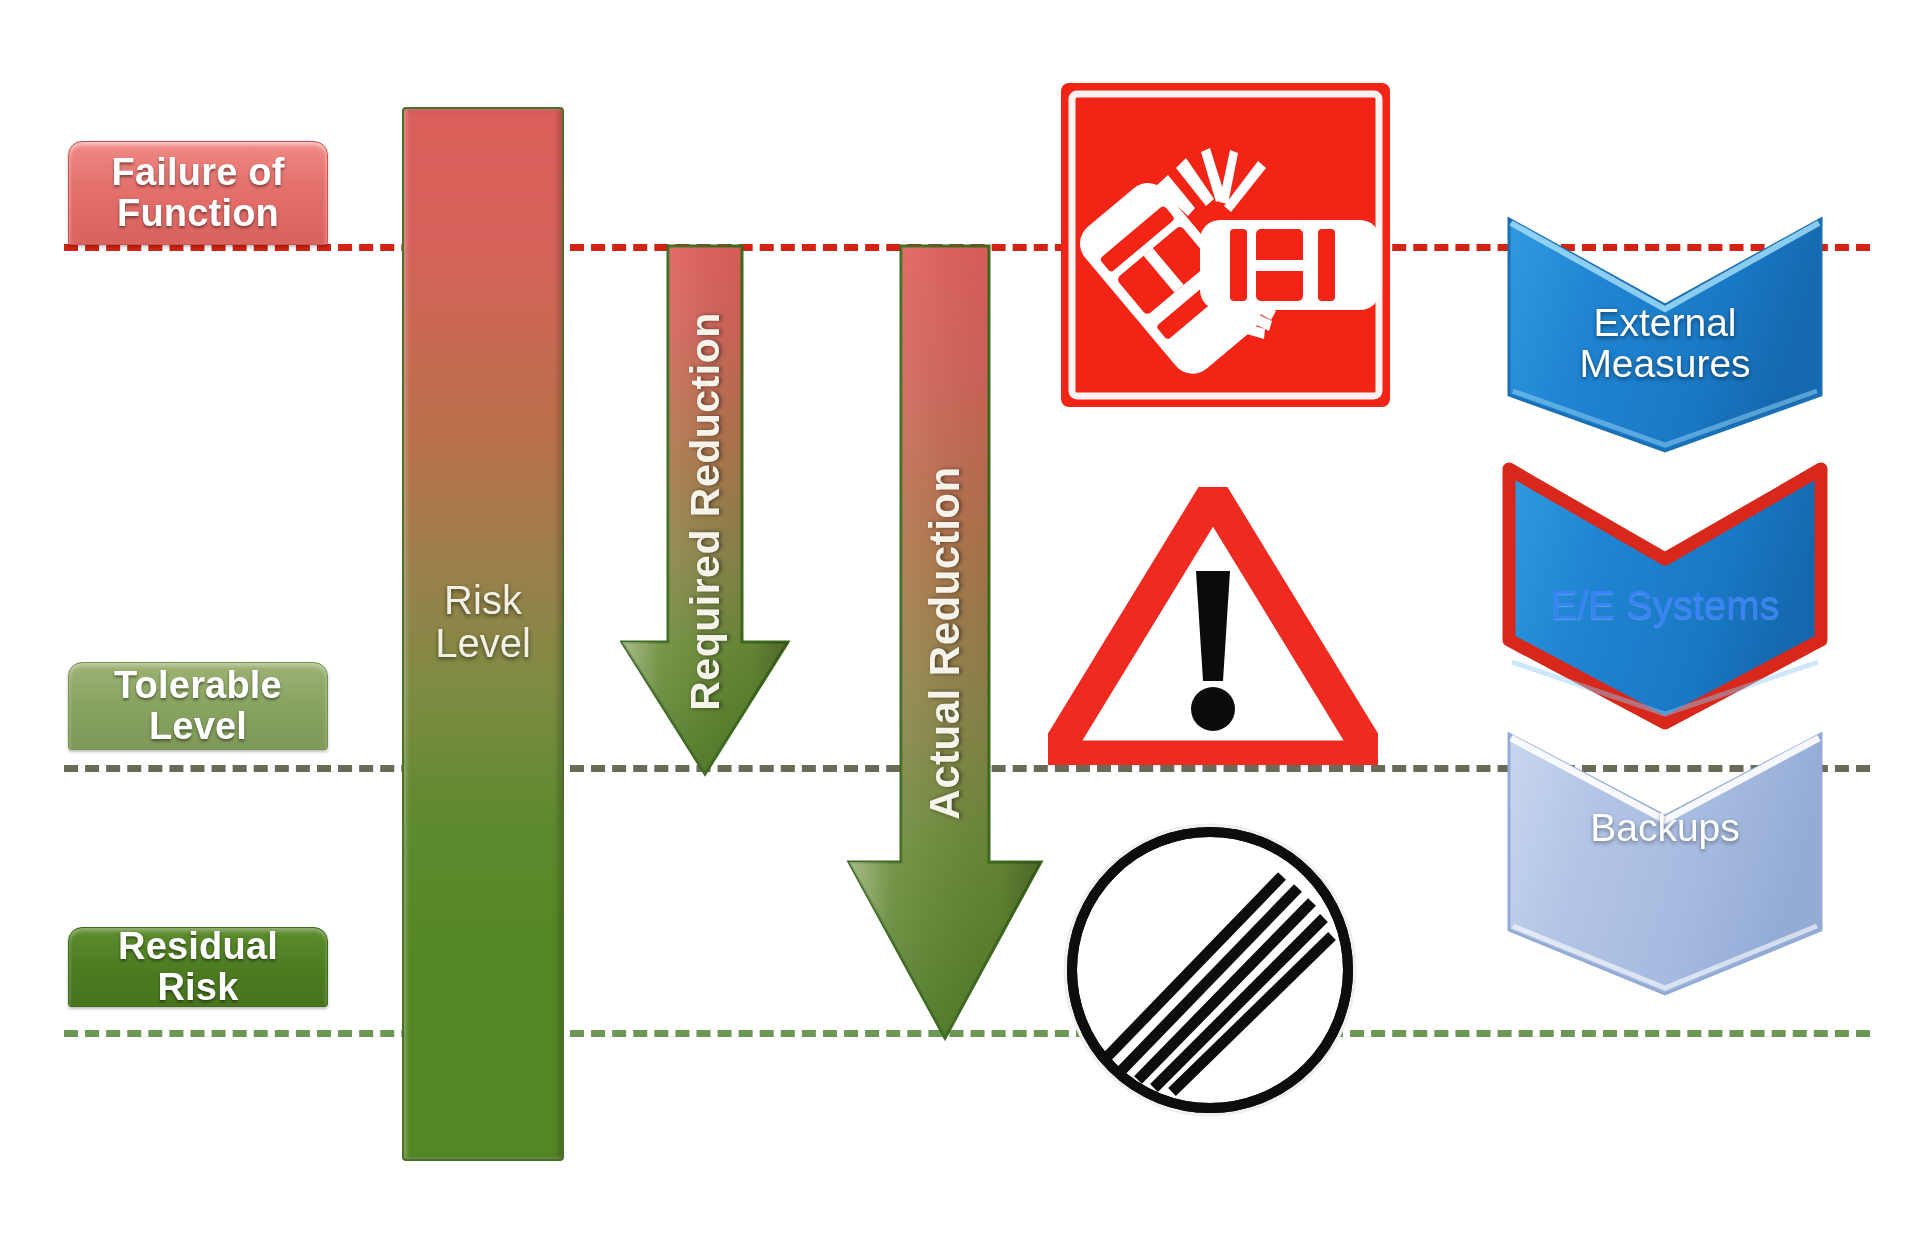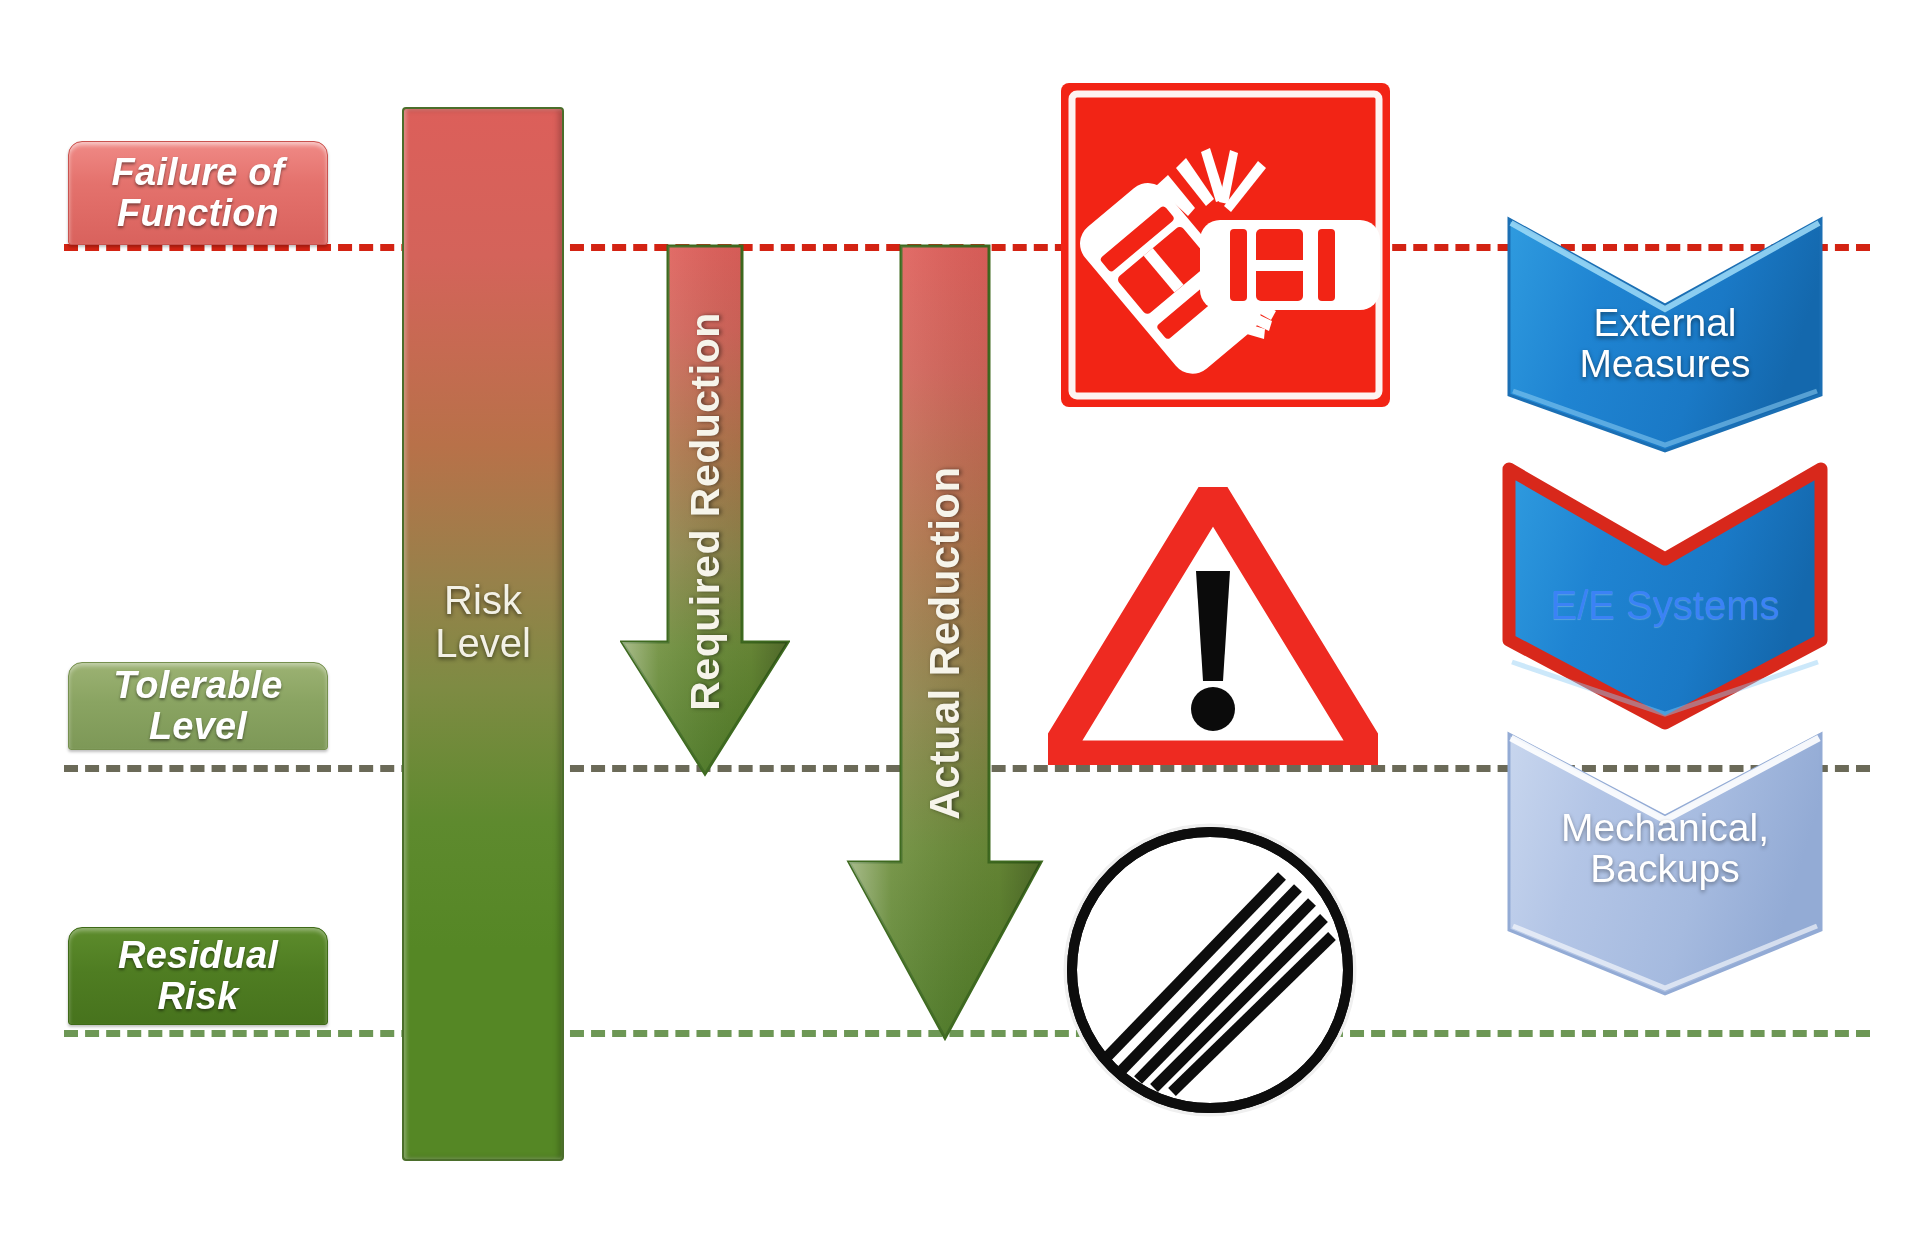--- a/index.html
+++ b/index.html
@@ -38,21 +38,20 @@
     align-items: center;
     justify-content: center;
     text-align: center;
     color: #ffffff;
     font-weight: bold;
     font-size: 38px;
     line-height: 1.07;
     letter-spacing: .2px;
     text-shadow: 0 2px 3px rgba(0,0,0,.45);
     padding: 8px 6px;
-    font-style: italic;
   }
   .lbl-failure {
     background: linear-gradient(180deg,#f08a86 0%,#e4726d 40%,#d9625d 100%);
     box-shadow: inset 0 3px 4px rgba(255,255,255,.55), 0 2px 3px rgba(0,0,0,.25);
     border: 1px solid #c9534f;
   }
   .lbl-tolerable {
     background: linear-gradient(180deg,#9cb273 0%,#8aa462 45%,#7d9857 100%);
     box-shadow: inset 0 3px 4px rgba(255,255,255,.4), 0 2px 3px rgba(0,0,0,.25);
     border: 1px solid #76904f;
@@ -171,21 +170,21 @@
     </div>
   </div>
 
   <div class="level-label lbl-tolerable" style="left:68px; top:662px; width:260px; height:88px;">
     <div>
       <div>Tolerable</div>
       <div>Level</div>
     </div>
   </div>
 
-  <div class="level-label lbl-residual" style="left:68px; top:927px; width:260px; height:98px;">
+  <div class="level-label lbl-residual" style="left:68px; top:927px; width:260px; height:80px;">
     <div>
       <div>Residual</div>
       <div>Risk</div>
     </div>
   </div>
 
   <div class="risk-bar" style="left:402px; top:107px; width:158px; height:1050px;">
     <div class="risk-bar-label">
       <div>Risk</div>
       <div>Level</div>
@@ -350,18 +349,17 @@
           <stop offset="32%" stop-color="#b3c5e6"></stop>
           <stop offset="70%" stop-color="#a5badf"></stop>
           <stop offset="100%" stop-color="#93abd5"></stop>
         </linearGradient>
       </defs>
       <polygon points="4,4 160,86 316,4 316,200 160,264 4,200" fill="url(#gradMech)" stroke="#93abd5" stroke-width="3"></polygon>
       <polyline points="6,8 160,90 314,8" fill="none" stroke="#ffffff" stroke-width="7" opacity=".9"></polyline>
       <polyline points="8,196 160,258 312,196" fill="none" stroke="#ffffff" stroke-width="5" opacity=".6"></polyline>
     </svg>
     <div class="chevron-text">
-      <div>Mechanical,</div>
       <div>Backups</div>
     </div>
   </div>
 
 </div>
 
 </body></html>

